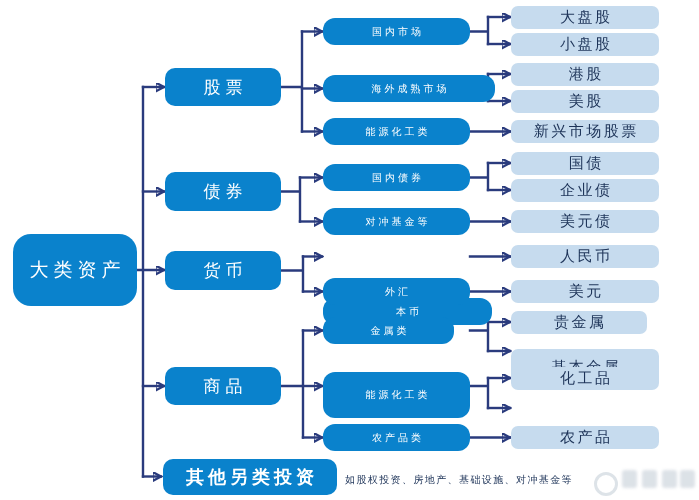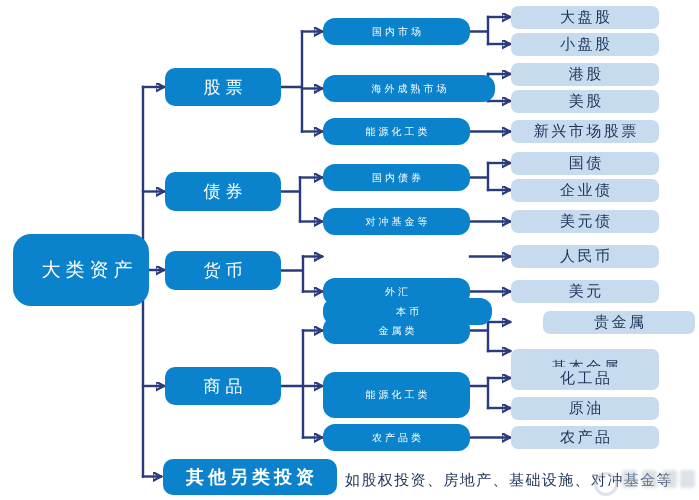--- a/index.html
+++ b/index.html
@@ -26,21 +26,21 @@
   .l2{border-radius:10px;font-size:17px;letter-spacing:5px;text-indent:5px;}
   .l2.wide{font-size:18px;letter-spacing:4px;text-indent:4px;font-weight:bold;}
   .l3{border-radius:12px;font-size:10px;letter-spacing:3px;text-indent:3px;}
   .leaf{
     position:absolute;z-index:2;display:flex;align-items:center;justify-content:center;
     background:var(--leaf-fill);color:var(--text-dark);border-radius:7px;
     font-size:15px;letter-spacing:2.5px;text-indent:2.5px;white-space:nowrap;
   }
   .note{
     position:absolute;z-index:2;display:flex;align-items:center;
-    color:var(--text-dark);font-size:15px;letter-spacing:1.4px;white-space:nowrap;
+    color:var(--text-dark);font-size:10px;letter-spacing:1.4px;white-space:nowrap;
   }
   .watermark{position:absolute;z-index:3;opacity:.45;pointer-events:none;}
   .watermark .wm-ring{
     position:absolute;left:6px;top:8px;width:18px;height:18px;border-radius:50%;
     border:3px solid #b6c2cd;filter:blur(.6px);
   }
   .watermark .wm-blob{
     position:absolute;top:6px;width:15px;height:18px;border-radius:3px;
     background:#b3bfcb;filter:blur(1.6px);
   }
@@ -105,53 +105,52 @@
     <path d="M488,322 H510" marker-end="url(#ah)"></path>
     <path d="M488,351 H510" marker-end="url(#ah)"></path>
 
     <path d="M470,386 H488 M488,378 V408"></path>
     <path d="M488,378 H510" marker-end="url(#ah)"></path>
     <path d="M488,408 H510" marker-end="url(#ah)"></path>
 
     <path d="M470,437.5 H510" marker-end="url(#ah)"></path>
   </svg>
 
-  <div class="node root" style="left:13px;top:234px;width:124px;height:72px;padding-left:12px;">大类资产</div>
+  <div class="node root" style="left:13px;top:234px;width:124px;height:72px;">大类资产</div>
 
   <div class="node l2" style="left:165px;top:68px;width:116px;height:38px;">股票</div>
   <div class="node l2" style="left:165px;top:172px;width:116px;height:39px;">债券</div>
   <div class="node l2" style="left:165px;top:251px;width:116px;height:39px;">货币</div>
   <div class="node l2" style="left:165px;top:367px;width:116px;height:38px;">商品</div>
   <div class="node l2 wide" style="left:163px;top:459px;width:174px;height:36px;">其他另类投资</div>
 
   <div class="node l3" style="left:323px;top:18px;width:147px;height:27px;">国内市场</div>
   <div class="node l3" style="left:323px;top:75px;width:172px;height:27px;">海外成熟市场</div>
   <div class="node l3" style="left:323px;top:118px;width:147px;height:27px;">能源化工类</div>
   <div class="node l3" style="left:323px;top:164px;width:147px;height:27px;">国内债券</div>
   <div class="node l3" style="left:323px;top:208px;width:147px;height:27px;">对冲基金等</div>
   <div class="node l3" style="left:323px;top:253px;width:169px;height:27px;margin-top:45px;">本币</div>
   <div class="node l3" style="left:323px;top:278px;width:147px;height:27px;">外汇</div>
-  <div class="node l3" style="left:323px;top:317px;width:147px;height:27px;">金属类</div>
+  <div class="node l3" style="left:323px;top:317px;width:131px;height:27px;">金属类</div>
   <div class="node l3" style="left:323px;top:372px;width:147px;height:46px;">能源化工类</div>
   <div class="node l3" style="left:323px;top:424px;width:147px;height:27px;">农产品类</div>
 
   <div class="leaf" style="left:511px;top:5.5px;width:148px;height:23px;">大盘股</div>
   <div class="leaf" style="left:511px;top:32.5px;width:148px;height:23px;">小盘股</div>
   <div class="leaf" style="left:511px;top:62.5px;width:148px;height:23px;">港股</div>
   <div class="leaf" style="left:511px;top:89.5px;width:148px;height:23px;">美股</div>
   <div class="leaf" style="left:511px;top:120px;width:148px;height:23px;">新兴市场股票</div>
   <div class="leaf" style="left:511px;top:151.5px;width:148px;height:23px;">国债</div>
   <div class="leaf" style="left:511px;top:178.5px;width:148px;height:23px;">企业债</div>
   <div class="leaf" style="left:511px;top:210px;width:148px;height:23px;">美元债</div>
   <div class="leaf" style="left:511px;top:245px;width:148px;height:23px;">人民币</div>
   <div class="leaf" style="left:511px;top:280px;width:148px;height:23px;">美元</div>
-  <div class="leaf" style="left:511px;top:310.5px;width:152px;height:23px;margin-left:32px;">贵金属</div>
+  <div class="leaf" style="left:511px;top:310.5px;width:136px;height:23px;">贵金属</div>
   <div class="leaf" style="left:511px;top:349px;width:148px;height:36px;">基本金属</div>
   <div class="leaf" style="left:511px;top:366.5px;width:148px;height:23px;">化工品</div>
-  <div class="leaf" style="left:511px;top:396.5px;width:148px;height:23px;">原油</div>
   <div class="leaf" style="left:511px;top:426px;width:148px;height:23px;">农产品</div>
 
   <div class="note" style="left:345px;top:464px;width:352px;height:32px;">如股权投资、房地产、基础设施、对冲基金等</div>
 
   <div class="watermark" style="left:588px;top:464px;width:110px;height:34px;">
     <span class="wm-ring"></span>
     <span class="wm-blob b1"></span>
     <span class="wm-blob b2"></span>
     <span class="wm-blob b3"></span>
     <span class="wm-blob b4"></span>

